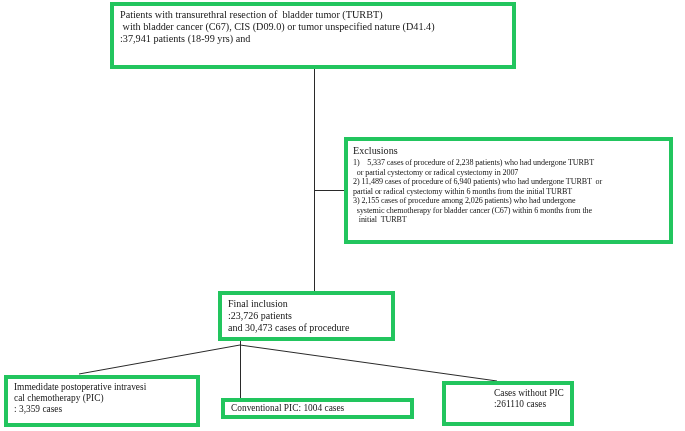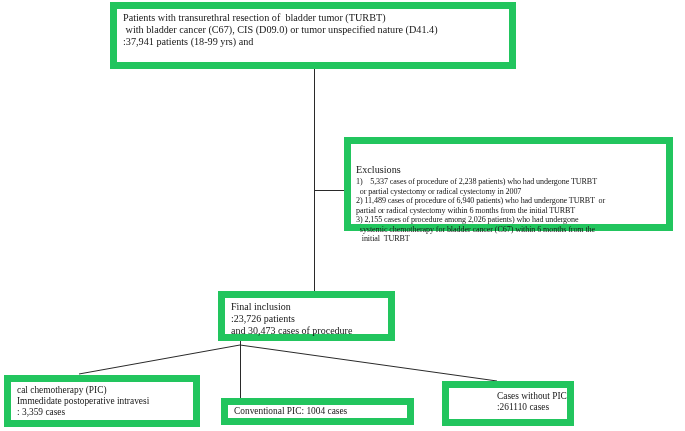--- a/index.html
+++ b/index.html
@@ -12,61 +12,61 @@
     width: 685px;
     height: 431px;
     background: #ffffff;
     font-family: "Liberation Serif", "DejaVu Serif", serif;
     color: #1a1a1a;
     overflow: hidden;
   }
   .node {
     position: absolute;
     box-sizing: border-box;
-    border: 7px solid #22c55e;
+    border: 4px solid #22c55e;
     background: #ffffff;
     padding: 3px 5px 3px 6px;
     line-height: 1.18;
     color: #171717;
     z-index: 3;
   }
   .node .ln {
     display: block;
     white-space: pre;
   }
   
   #node-source {
     left: 110px;  top: 2px;   width: 406px; height: 67px;
     font-size: 10.2px;
   }
   #node-exclusions {
-    left: 344px;  top: 137px; width: 329px; height: 94px;
+    left: 344px;  top: 137px; width: 329px; height: 107px;
     font-size: 8.1px;
-    padding: 20px 4px 3px 5px;
+    padding: 4px 4px 3px 5px;
   }
   #node-exclusions .head {
     font-size: 10.2px;
     display: block;
     margin-bottom: 1px;
   }
   #node-exclusions .item {
     display: block;
     white-space: pre;
     letter-spacing: -0.1px;
   }
   #node-final {
     left: 218px;  top: 291px; width: 177px; height: 50px;
     font-size: 10px;
   }
   #node-pic {
     left: 4px;    top: 375px; width: 196px; height: 52px;
     font-size: 9.4px;
   }
   #node-conventional {
-    left: 221px;  top: 398px; width: 193px; height: 27px;
+    left: 221px;  top: 398px; width: 193px; height: 21px;
     font-size: 9.4px;
     display: flex;
     align-items: center;
   }
   #node-nopic {
     left: 442px;  top: 381px; width: 132px; height: 45px;
     font-size: 9.4px;
     padding-left: 48px;
   }
   
@@ -123,22 +123,22 @@
     <span class="item">   initial  TURBT</span>
   </div>
 
   <div class="node" id="node-final">
     <span class="ln">Final inclusion</span>
     <span class="ln">:23,726 patients</span>
     <span class="ln">and 30,473 cases of procedure</span>
   </div>
 
   <div class="node" id="node-pic">
+    <span class="ln">Immedidate postoperative intravesi</span>
     <span class="ln">cal chemotherapy (PIC)</span>
-    <span class="ln">Immedidate postoperative intravesi</span>
     <span class="ln">: 3,359 cases</span>
   </div>
 
   <div class="node" id="node-conventional">
     <span class="ln">Conventional PIC: 1004 cases</span>
   </div>
 
   <div class="node" id="node-nopic">
     <span class="ln">Cases without PIC</span>
     <span class="ln">:261110 cases</span>

